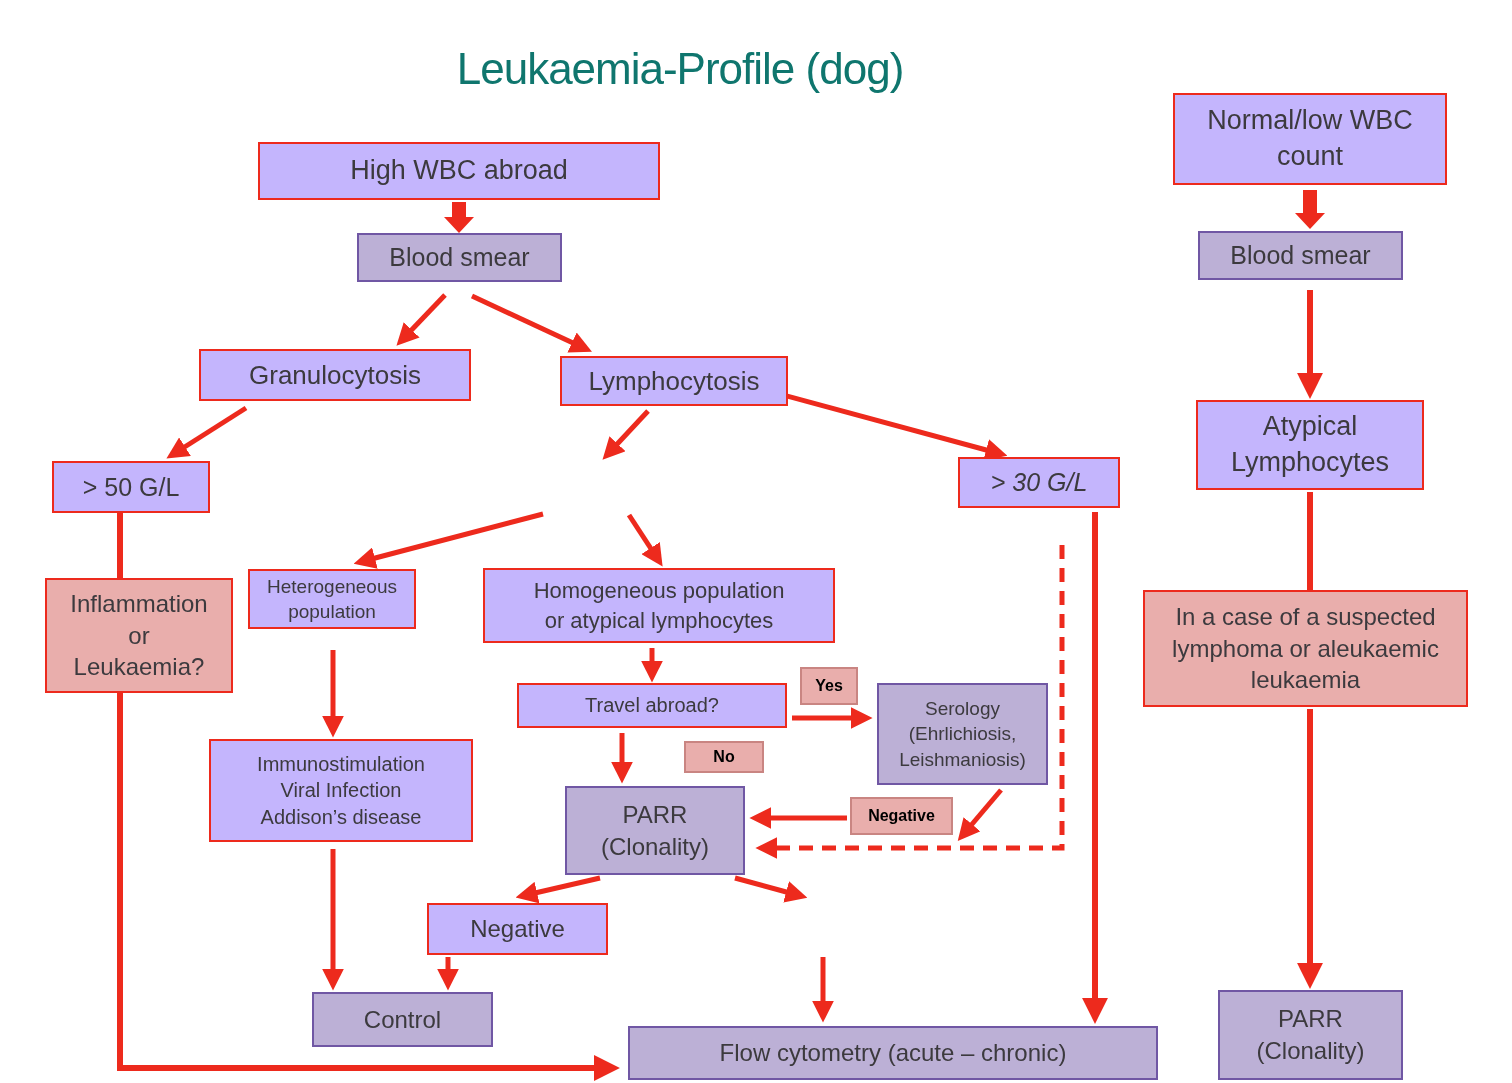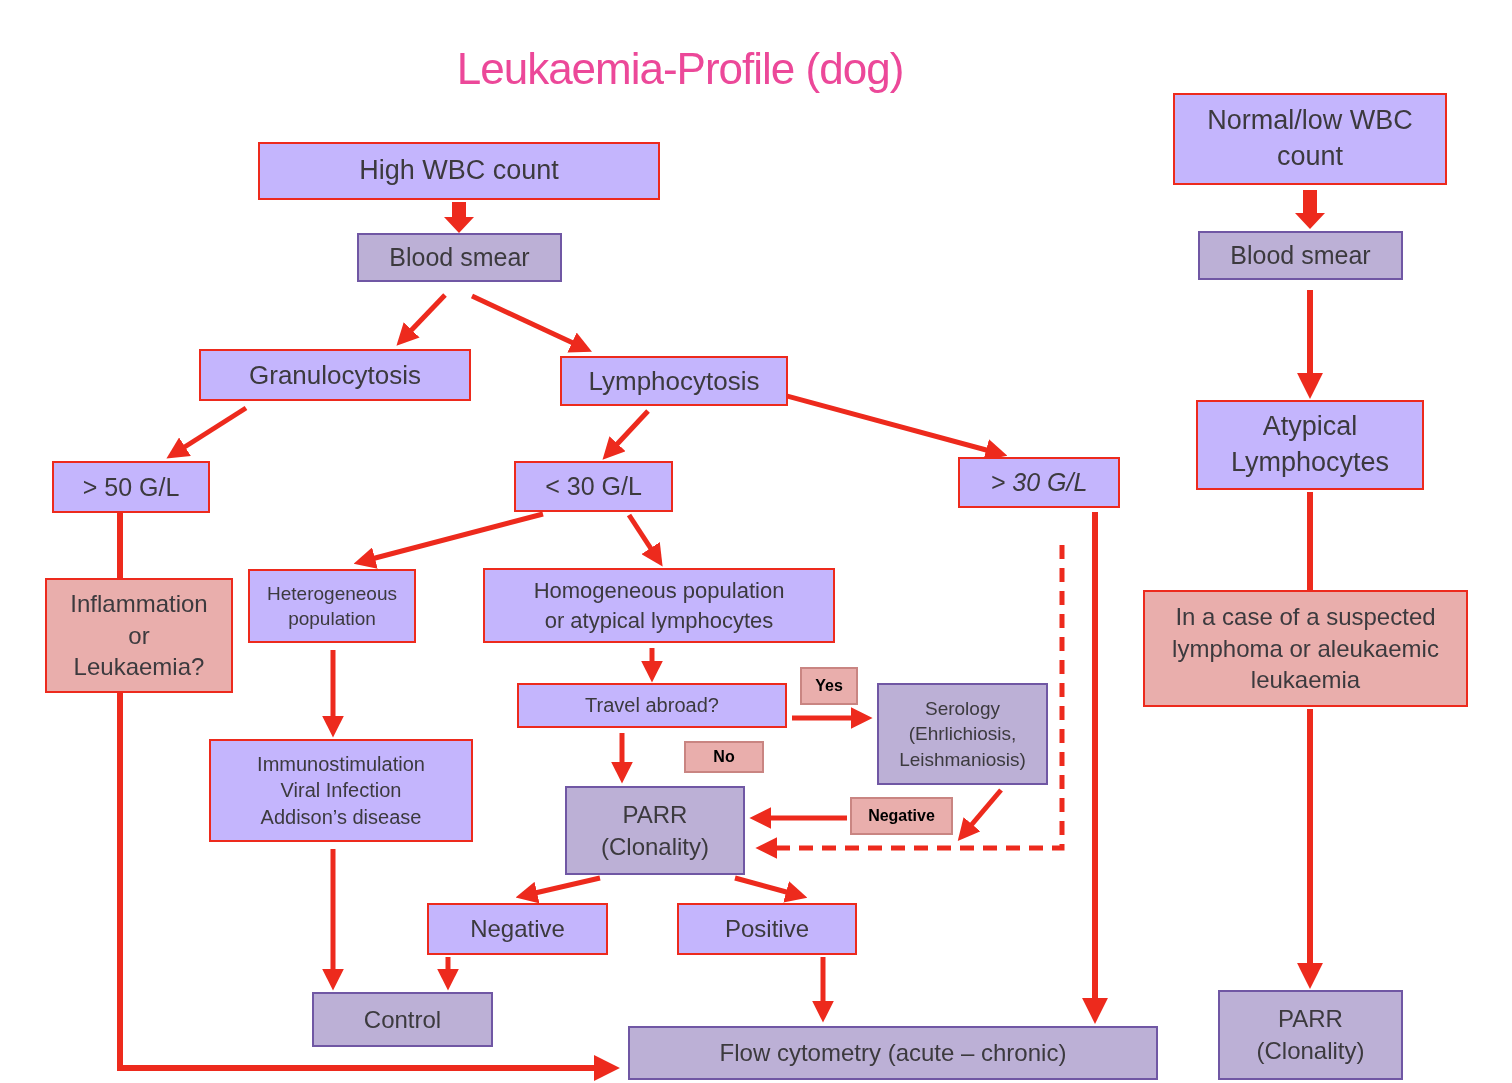--- a/index.html
+++ b/index.html
@@ -16,21 +16,21 @@
   .node{
     position:absolute;display:flex;align-items:center;justify-content:center;
     text-align:center;white-space:pre-line;line-height:1.32;box-sizing:border-box;
   }
   .white{background:#c4b5fd;border:2px solid var(--red);}
   .purple{background:var(--purpleFill);border:2px solid var(--purpleBorder);}
   .pink{background:var(--pinkFill);border:2px solid var(--red);}
   .pinklabel{background:var(--pinkFill);border:2px solid var(--pinkBorder);font-weight:600;color:#000000;}
   .title{
     position:absolute;left:380px;top:44px;width:600px;text-align:center;
-    font-size:44px;color:#ec4899;letter-spacing:-1px;
+    font-size:44px;color:#0f766e;letter-spacing:-1px;
   }
   .fs27{font-size:27px;} .fs26{font-size:26px;} .fs25{font-size:25px;}
   .fs24{font-size:24px;} .fs22{font-size:22px;} .fs20{font-size:20px;}
   .fs19{font-size:19px;} .fs16{font-size:16px;}
 </style>
 </head>
 <body>
 
 <div id="canvas">
 
@@ -71,48 +71,46 @@
     <line class="arrow" x1="448" y1="957" x2="448" y2="984" marker-end="url(#arrowhead)"></line>
     <line class="arrow" x1="823" y1="957" x2="823" y2="1016" marker-end="url(#arrowhead)"></line>
 
     <line class="arrow thick" x1="1310" y1="290" x2="1310" y2="391" marker-end="url(#arrowhead)"></line>
     <line class="arrow thick" x1="1310" y1="492" x2="1310" y2="590"></line>
     <line class="arrow thick" x1="1310" y1="709" x2="1310" y2="981" marker-end="url(#arrowhead)"></line>
   </svg>
 
   <div class="title">Leukaemia-Profile (dog)</div>
 
-  <div class="node white fs27" style="left:258px;top:142px;width:402px;height:58px;">High WBC count</div>
+  <div class="node white fs27" style="left:258px;top:142px;width:402px;height:58px;">High WBC abroad</div>
   <div class="node purple fs25" style="left:357px;top:233px;width:205px;height:49px;">Blood smear</div>
   <div class="node white fs26" style="left:560px;top:356px;width:228px;height:50px;">Lymphocytosis</div>
   <div class="node white fs26" style="left:199px;top:349px;width:272px;height:52px;">Granulocytosis</div>
   <div class="node white fs25" style="left:52px;top:461px;width:158px;height:52px;">&gt; 50 G/L</div>
-  <div class="node white fs25" style="left:514px;top:461px;width:159px;height:51px;">&lt; 30 G/L</div>
   <div class="node white fs25" style="left:958px;top:457px;width:162px;height:51px;font-style:italic;">&gt; 30 G/L</div>
   <div class="node pink fs24" style="left:45px;top:578px;width:188px;height:115px;">Inflammation
 or
 Leukaemia?</div>
-  <div class="node white fs19" style="left:248px;top:569px;width:168px;height:74px;">Heterogeneous
+  <div class="node white fs19" style="left:248px;top:569px;width:168px;height:60px;">Heterogeneous
 population</div>
   <div class="node white fs22" style="left:483px;top:568px;width:352px;height:75px;">Homogeneous population
 or atypical lymphocytes</div>
   <div class="node white fs20" style="left:209px;top:739px;width:264px;height:103px;">Immunostimulation
 Viral Infection
 Addison’s disease</div>
   <div class="node white fs20" style="left:517px;top:683px;width:270px;height:45px;">Travel abroad?</div>
   <div class="node pinklabel fs16" style="left:800px;top:667px;width:58px;height:38px;">Yes</div>
   <div class="node purple fs19" style="left:877px;top:683px;width:171px;height:102px;">Serology
 (Ehrlichiosis,
 Leishmaniosis)</div>
   <div class="node pinklabel fs16" style="left:684px;top:741px;width:80px;height:32px;">No</div>
   <div class="node purple fs24" style="left:565px;top:786px;width:180px;height:89px;">PARR
 (Clonality)</div>
   <div class="node pinklabel fs16" style="left:850px;top:797px;width:103px;height:38px;">Negative</div>
   <div class="node white fs24" style="left:427px;top:903px;width:181px;height:52px;">Negative</div>
-  <div class="node white fs24" style="left:677px;top:903px;width:180px;height:52px;">Positive</div>
   <div class="node purple fs24" style="left:312px;top:992px;width:181px;height:55px;">Control</div>
   <div class="node purple fs24" style="left:628px;top:1026px;width:530px;height:54px;">Flow cytometry (acute – chronic)</div>
 
   <div class="node white fs27" style="left:1173px;top:93px;width:274px;height:92px;">Normal/low WBC
 count</div>
   <div class="node purple fs25" style="left:1198px;top:231px;width:205px;height:49px;">Blood smear</div>
   <div class="node white fs27" style="left:1196px;top:400px;width:228px;height:90px;">Atypical
 Lymphocytes</div>
   <div class="node pink fs24" style="left:1143px;top:590px;width:325px;height:117px;">In a case of a suspected
 lymphoma or aleukaemic

